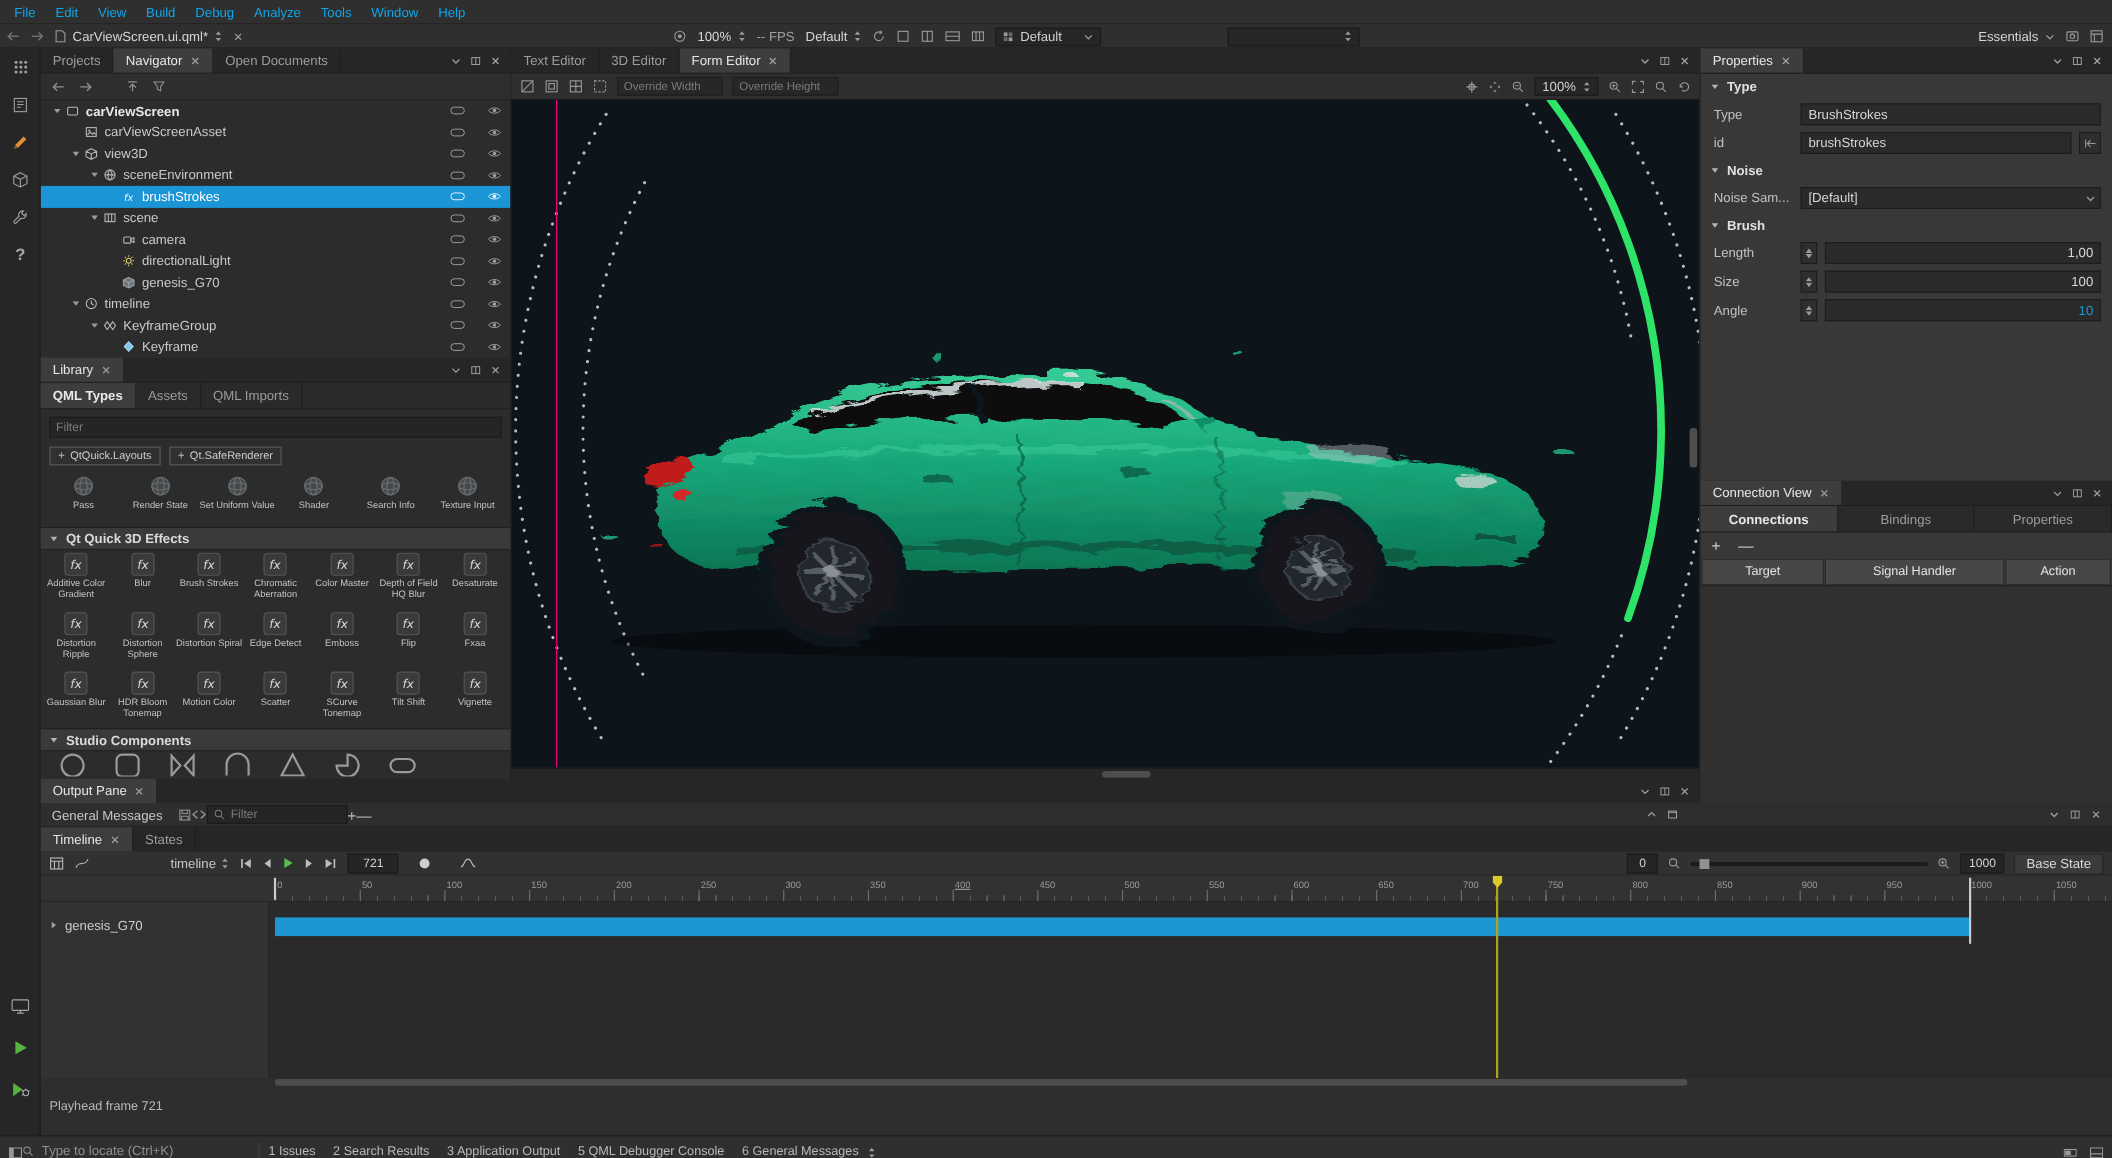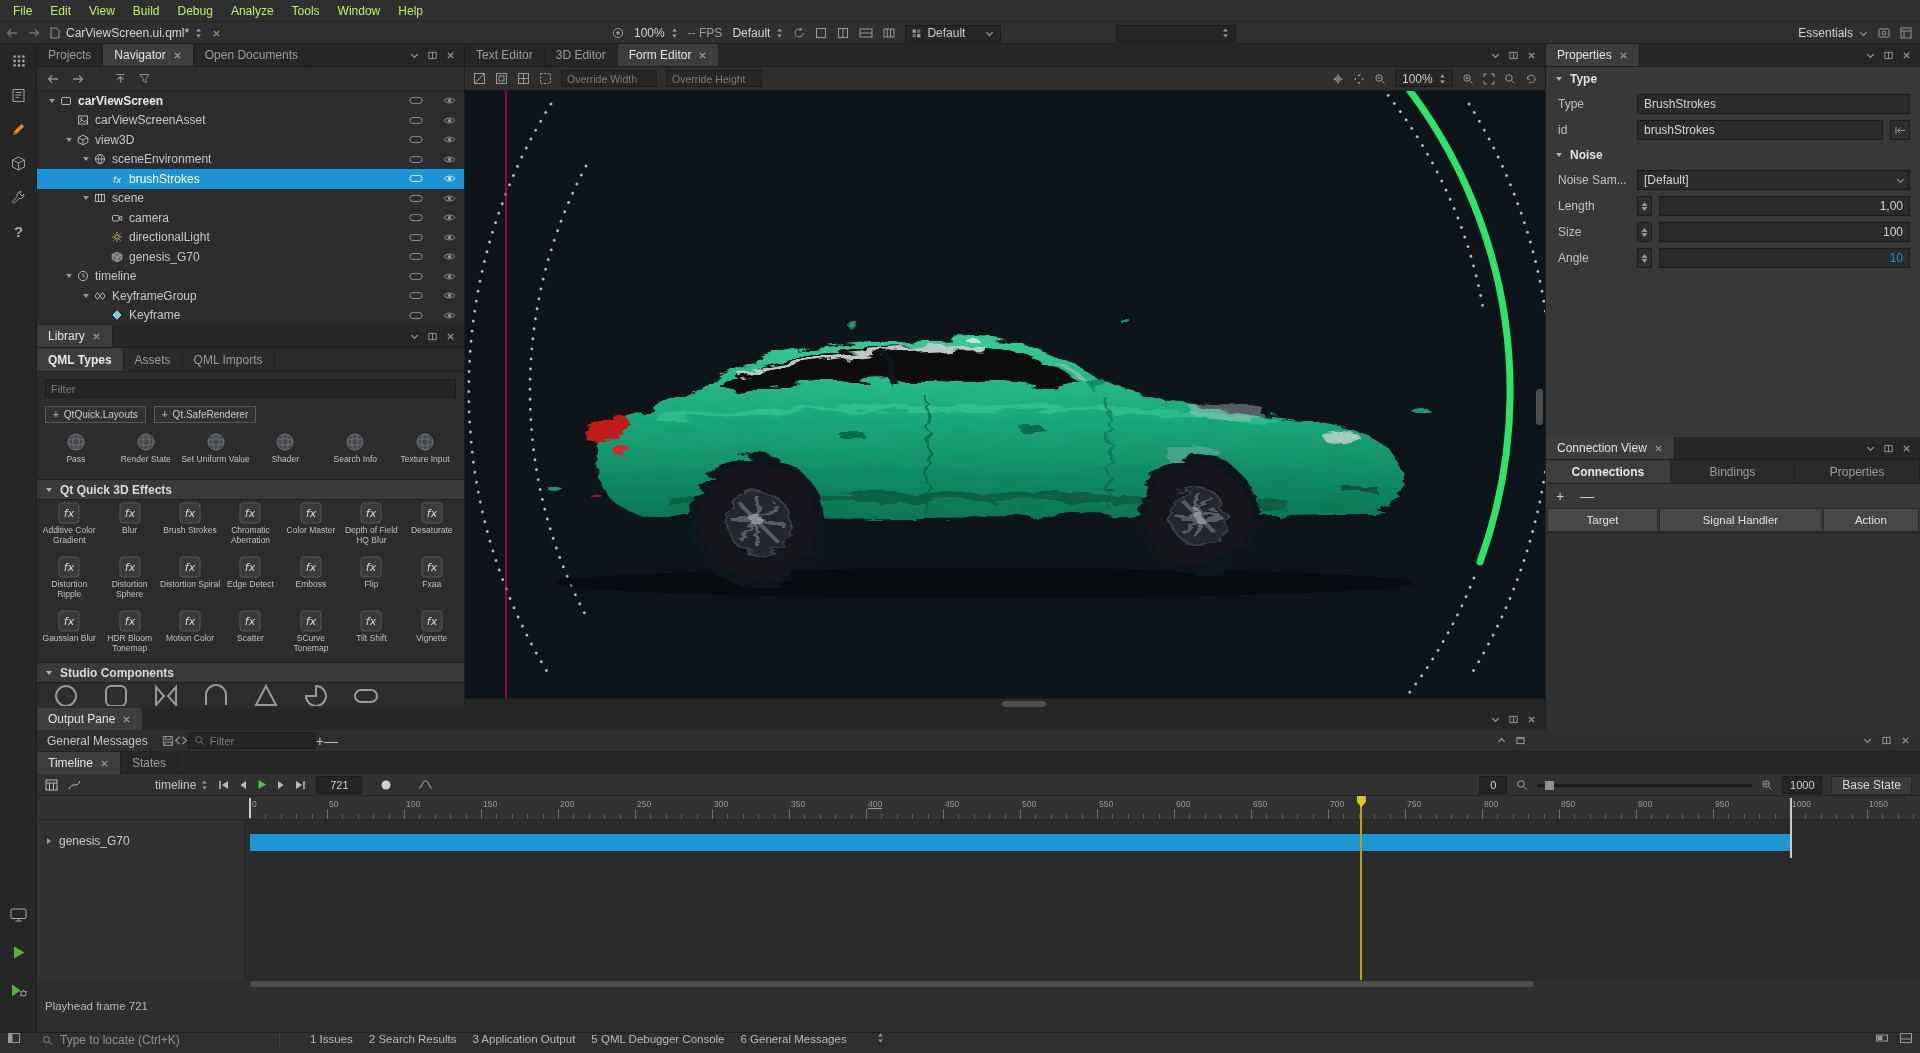--- a/index.html
+++ b/index.html
@@ -3,21 +3,21 @@
 <meta charset="utf-8">
 <style>
 * { box-sizing:border-box; margin:0; padding:0; }
 html,body { width:1920px; height:1053px; }
 body { position:relative; background:#2e2e2e; font-family:"Liberation Sans","DejaVu Sans",sans-serif; font-size:12px; color:#c7c7c7; overflow:hidden; user-select:none; }
 .ic { display:inline-flex; align-items:center; justify-content:center; color:#9f9f9f; }
 .ic svg { display:block; }
 
 
 #menubar { position:absolute; left:0; top:0; width:1920px; height:22px; background:#2f2f2f; border-bottom:1px solid #242424; display:flex; align-items:center; padding-left:4px; }
-.menu-item { padding:2px 9px; color:#bef264; }
+.menu-item { padding:2px 9px; color:#0ea5e9; }
 #toolbar { position:absolute; left:0; top:22px; width:1920px; height:22px; background:#2f2f2f; border-bottom:1px solid #202020; }
 .tb-group { position:absolute; top:0; height:22px; display:flex; align-items:center; gap:10px; }
 .doc-select { display:flex; align-items:center; gap:6px; color:#d6d6d6; }
 .mini-select { display:flex; align-items:center; gap:6px; background:#262626; border:1px solid #1b1b1b; height:17px; padding:0 6px; color:#cfcfcf; }
 
 
 #modebar { position:absolute; left:0; top:44px; width:37px; height:988px; background:#262626; border-right:1px solid #1d1d1d; }
 .mode-item { width:37px; height:34px; display:flex; align-items:center; justify-content:center; color:#a8a8a8; }
 .mode-item.active { color:#de9135; }
 .mode-bottom { position:absolute; left:0; width:37px; display:flex; justify-content:center; }
@@ -113,21 +113,21 @@
 .trk-label-row { display:flex; align-items:center; gap:6px; height:26px; padding:0 8px; margin-top:8px; color:#ccc; }
 .trk-bar { position:absolute; height:17px; background:#1d96d2; }
 #tl-hscroll { position:absolute; left:0; top:272px; width:1883px; height:8px; background:#2e2e2e; }
 #tl-hscroll .thumb { position:absolute; left:213px; top:1px; width:1284px; height:6px; background:#4d4d4d; border-radius:3px; }
 #tl-footer { position:absolute; left:0; top:280px; width:1883px; height:44px; padding:12px 8px; color:#b8b8b8; font-size:11.5px; }
 #playhead-line { position:absolute; width:2px; background:#aea322; top:92px; height:180px; }
 #playhead-marker { position:absolute; top:88px; width:9px; height:11px; background:#d9ca2b; clip-path:polygon(0 0,100% 0,100% 55%,50% 100%,0 55%); }
 .range-marker { position:absolute; width:2px; background:#dfe5e8; opacity:.85; }
 
 
-#statusbar { position:absolute; left:0; top:1032px; width:1920px; height:21px; background:#2f2f2f; border-top:1px solid #1f1f1f; display:flex; align-items:flex-start; padding:0 8px; gap:22px; }
+#statusbar { position:absolute; left:0; top:1032px; width:1920px; height:21px; background:#2f2f2f; border-top:1px solid #1f1f1f; display:flex; align-items:flex-end; padding:0 8px; gap:0; }
 .locator { display:flex; align-items:center; gap:7px; color:#8f8f8f; width:215px; }
 .sb-tab { padding:0 8px; font-size:11.5px; color:#b9b9b9; }
 .sb-sep { width:1px; height:14px; background:#454545; }
 .sb-right { margin-left:auto; display:flex; gap:12px; color:#9c9c9c; }
 </style>
 </head>
 <body>
 
 <div id="menubar">
     <span class="menu-item">File</span>
@@ -1333,20 +1333,28 @@
     <div class="prop-row">
       <span class="prop-label">Noise Sam...</span>
       <div class="prop-field">
         <span>[Default]</span>
         <span class="dd ic">
             <svg width="9" height="9" viewBox="0 0 10 10">
               <path d="M1.5 3.5 L5 7 L8.5 3.5" fill="none" stroke="#9a9a9a" stroke-width="1.3"></path>
             </svg>
           </span>
       </div>
+    </div>
+    <div class="prop-sec">
+      <span class="ic">
+          <svg width="8" height="8" viewBox="0 0 8 8">
+            <path d="M1 2 L7 2 L4 6 Z" fill="#b5b5b5"></path>
+          </svg>
+        </span>
+      <span>Brush</span>
     </div>
     <div class="prop-row">
       <span class="prop-label">Length</span>
       <span class="spinbox">
           <svg width="7" height="4" viewBox="0 0 7 4">
             <path d="M3.5 0 L6.5 4 L0.5 4 Z" fill="#9a9a9a"></path>
           </svg>
           <svg width="7" height="4" viewBox="0 0 7 4">
             <path d="M3.5 4 L0.5 0 L6.5 0 Z" fill="#9a9a9a"></path>
           </svg>

